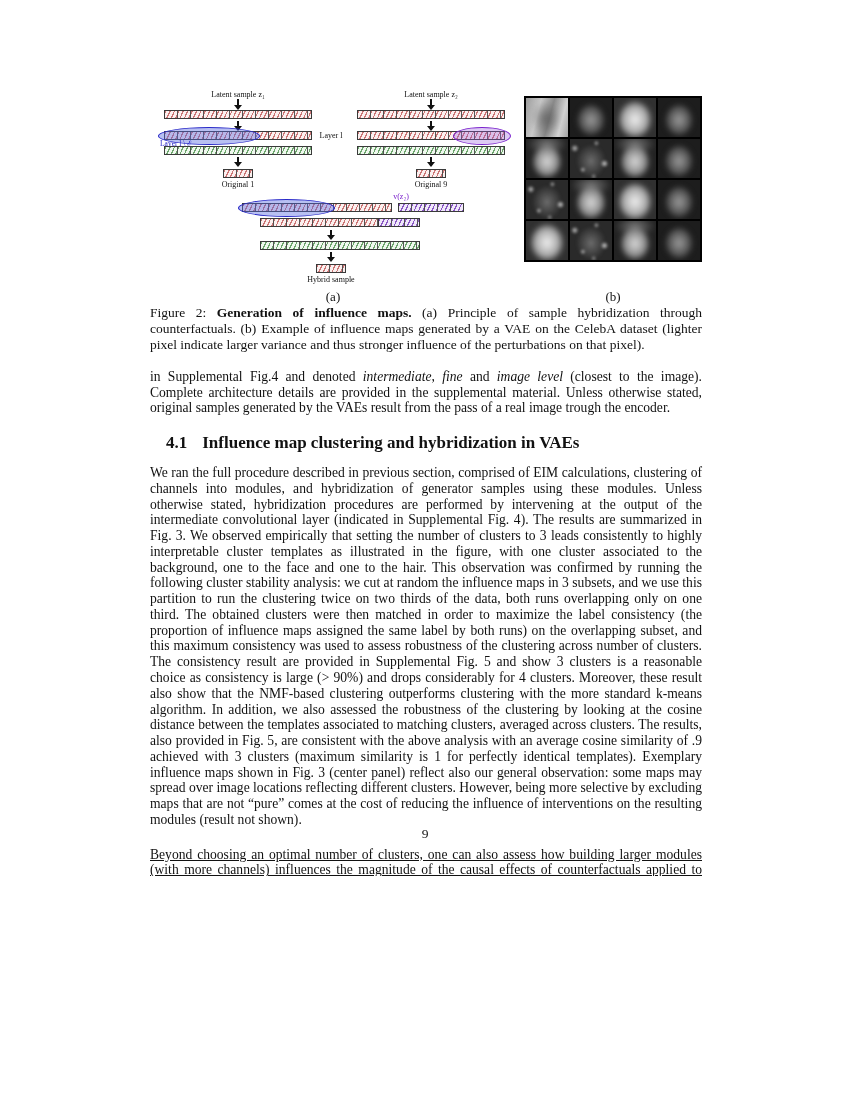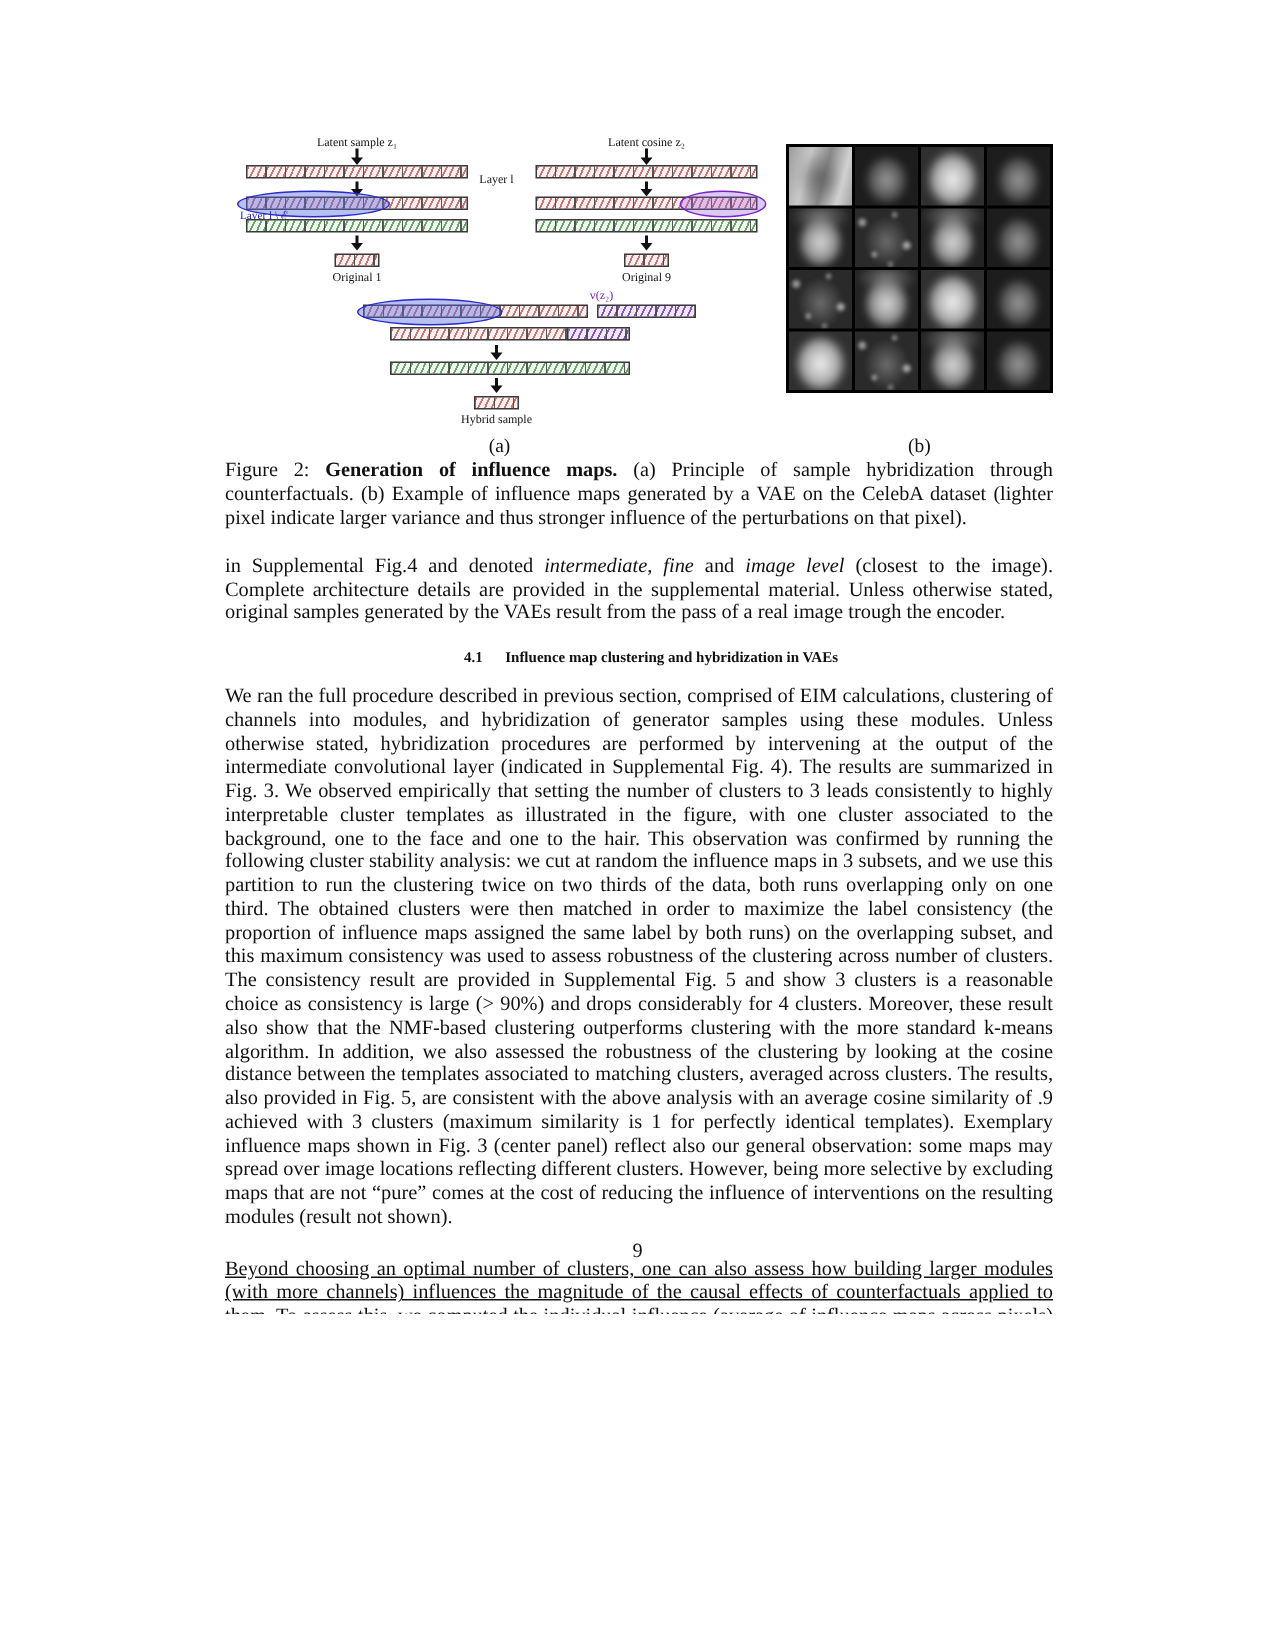--- a/index.html
+++ b/index.html
@@ -81,21 +81,21 @@
     radial-gradient(circle 2px at 60% 20%, #999, transparent 3px),
     radial-gradient(circle 3px at 75% 60%, #ccc, transparent 4px),
     radial-gradient(circle 2px at 35% 72%, #aaa, transparent 3px),
     radial-gradient(circle 2px at 55% 85%, #8a8a8a, transparent 3px),
     radial-gradient(ellipse 40% 48% at 50% 55%, #6a6a6a, transparent 70%); }
 
   
   .caption { margin:0 0 0 0; font-size:13.5px; line-height:1.18; text-align:justify; }
   .para { margin:0; font-size:13.6px; line-height:1.16; text-align:justify; }
   .para1 { margin-top:16px; }
-  .heading { margin:17px 0 12px 16px; font-size:10px; font-weight:bold;text-align:center; }
+  .heading { margin:17px 0 12px 16px; font-size:17px; font-weight:bold; }
   .heading .ht { margin-left:15px; }
   .para3 { margin-top:19px;text-decoration:underline; }
   .pagenum {
     position:absolute; left:0; bottom:34px; width:100%;
     text-align:center; font-size:13.5px;
   }
 </style>
 </head>
 <body>
 
@@ -106,27 +106,27 @@
 
       <div class="panel-a">
 
         <span class="dlabel" style="left:88px; top:0;">Latent sample z₁</span>
         <div class="arrow" style="left:87px; top:9px; height:7px;"></div>
         <div class="strip h-pink" style="left:14px; top:20px; width:148px;"></div>
         <div class="arrow" style="left:87px; top:31px; height:6px;"></div>
         <div class="strip h-pink" style="left:14px; top:41px; width:148px;"></div>
         <div class="ellipse blue" style="left:8px; top:37px; width:100px; height:16px;"></div>
         <span class="dlabel-left c-blue" style="left:-6px; top:48px;">Layer l \ ℰ</span>
-        <span class="dlabel" style="left:181px; top:25px;">Layer l</span>
+        <span class="dlabel" style="left:181px; top:41px;">Layer l</span>
         <div class="strip h-green" style="left:14px; top:56px; width:148px;"></div>
         <div class="arrow" style="left:87px; top:67px; height:6px;"></div>
         <div class="strip h-pink" style="left:73px; top:79px; width:30px;"></div>
         <span class="dlabel" style="left:88px; top:90px;">Original 1</span>
 
-        <span class="dlabel" style="left:281px; top:0;">Latent cosine z₂</span>
+        <span class="dlabel" style="left:281px; top:0;">Latent sample z₂</span>
         <div class="arrow" style="left:280px; top:9px; height:7px;"></div>
         <div class="strip h-pink" style="left:207px; top:20px; width:148px;"></div>
         <div class="arrow" style="left:280px; top:31px; height:6px;"></div>
         <div class="strip h-pink" style="left:207px; top:41px; width:148px;"></div>
         <div class="ellipse purple" style="left:303px; top:37px; width:56px; height:16px;"></div>
         <span class="dlabel-left c-purple" style="left:359px; top:46px;">ℰ</span>
         <div class="strip h-green" style="left:207px; top:56px; width:148px;"></div>
         <div class="arrow" style="left:280px; top:67px; height:6px;"></div>
         <div class="strip h-pink" style="left:266px; top:79px; width:30px;"></div>
         <span class="dlabel" style="left:281px; top:90px;">Original 9</span>

